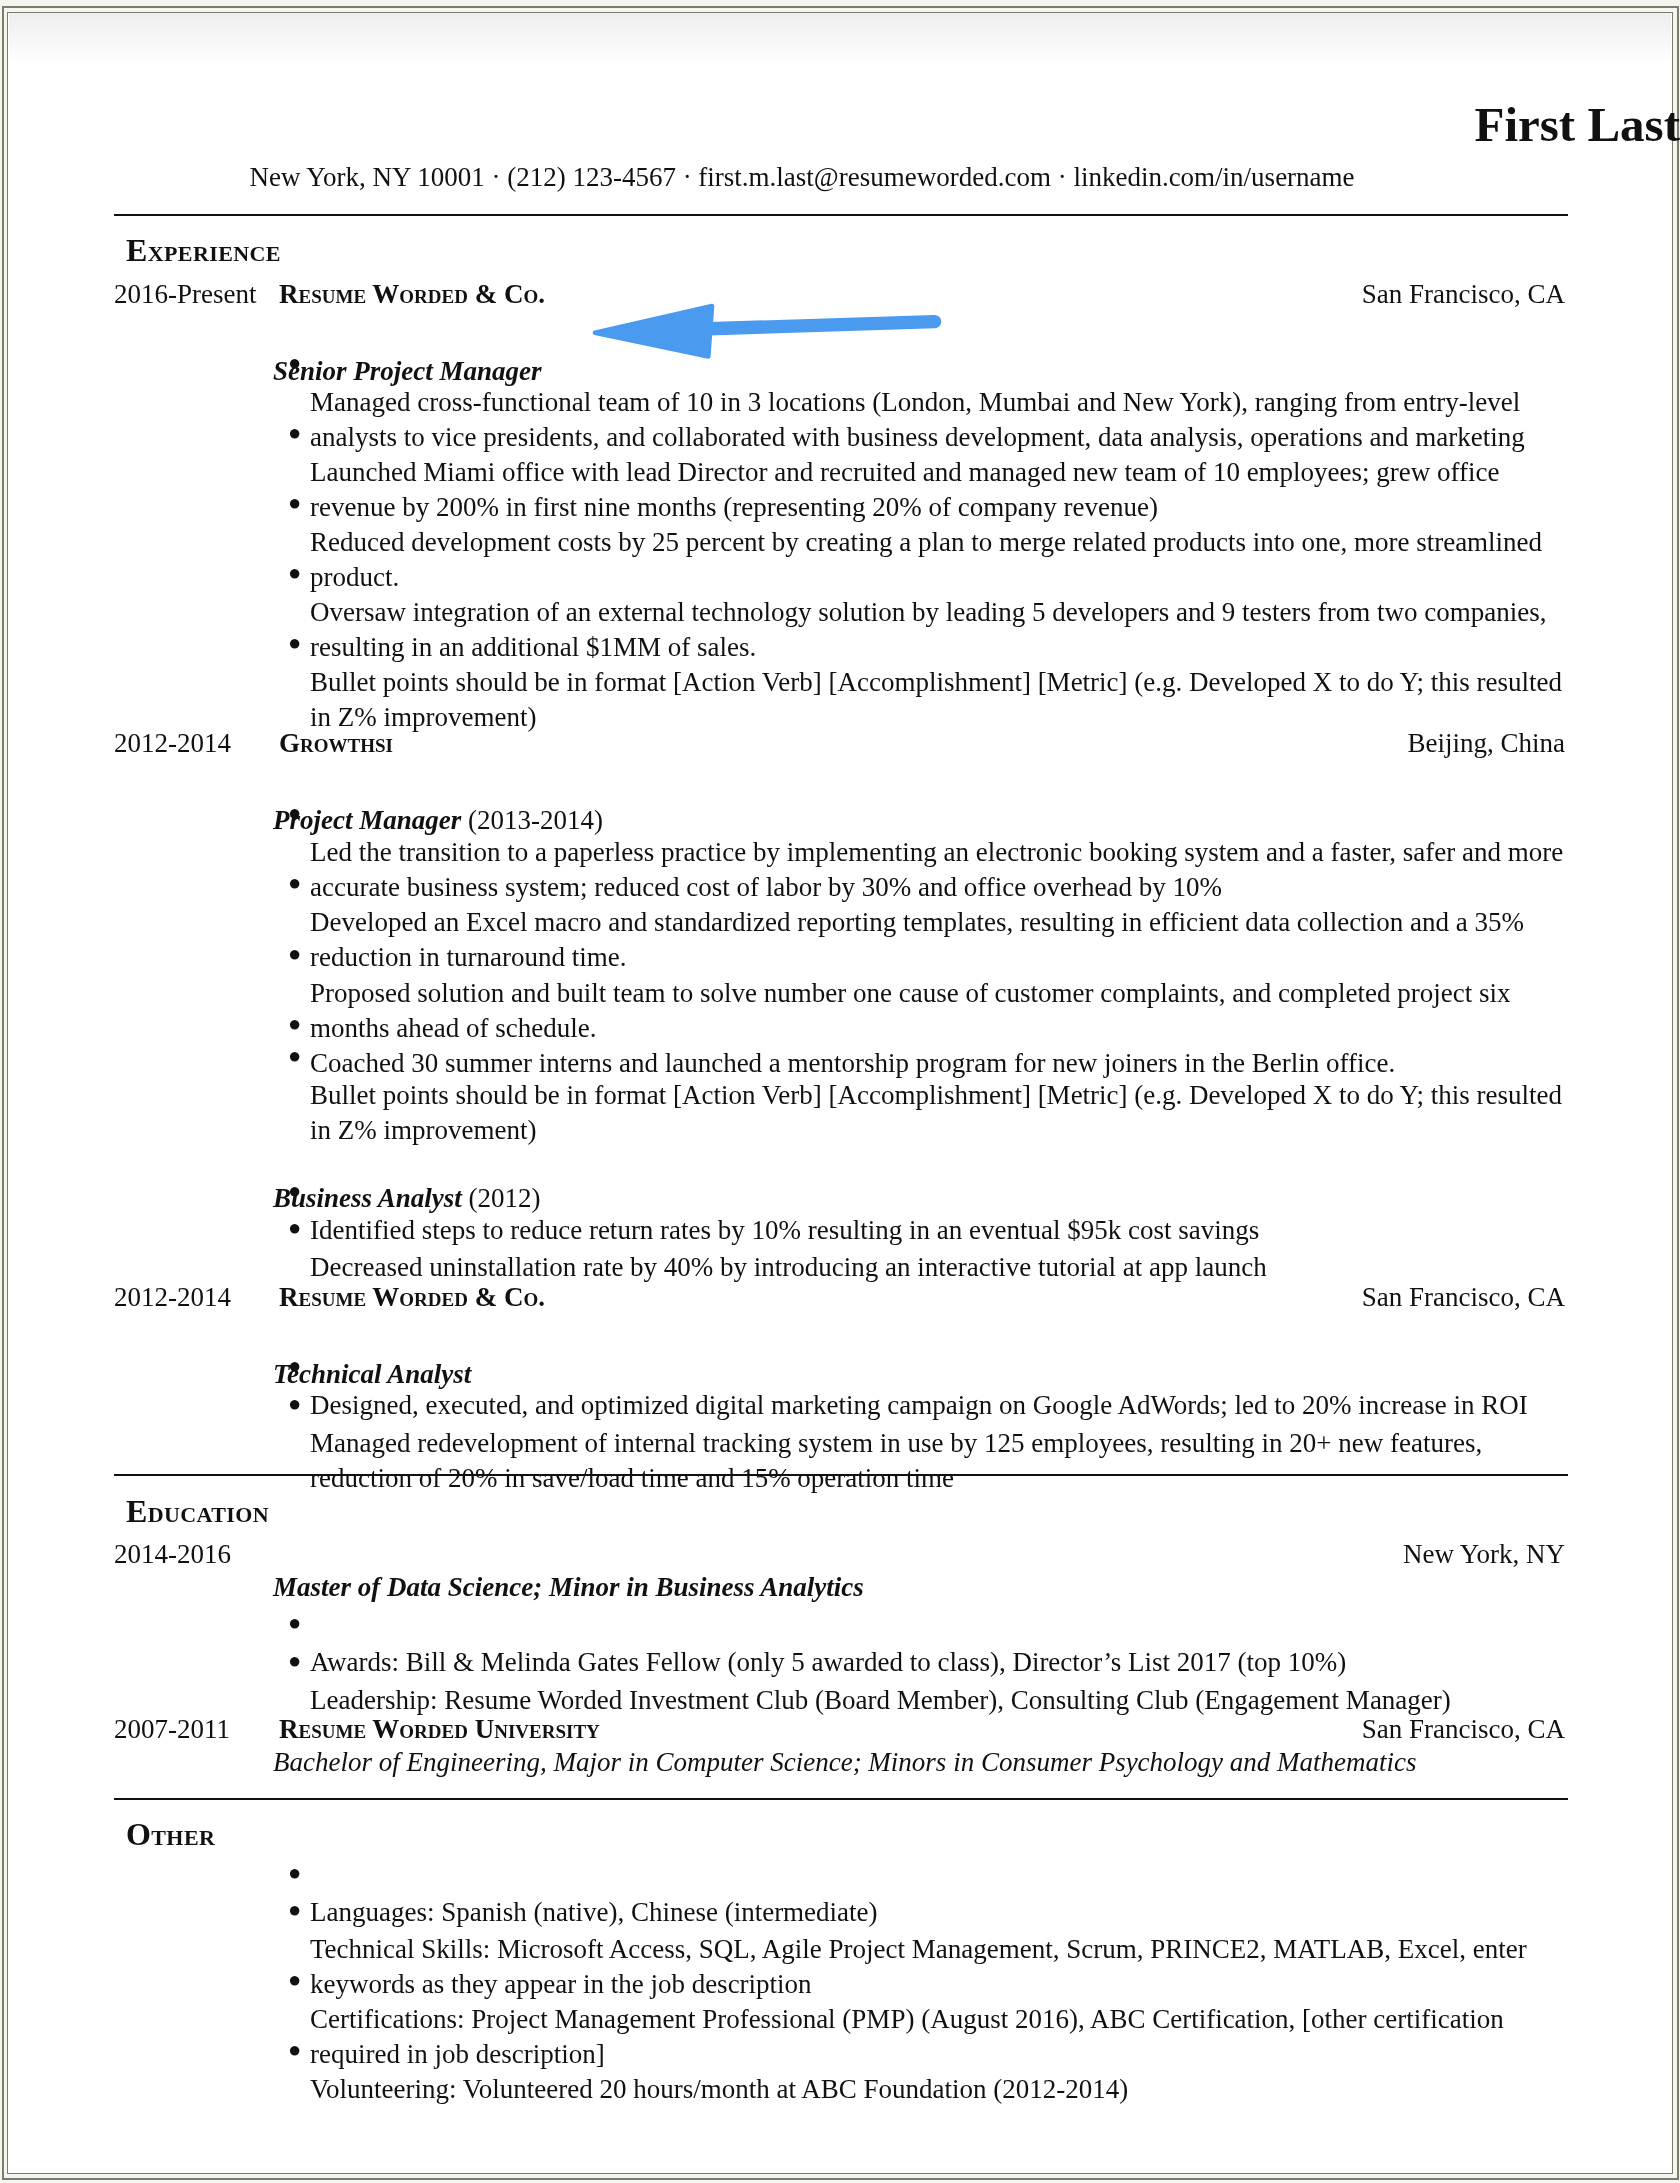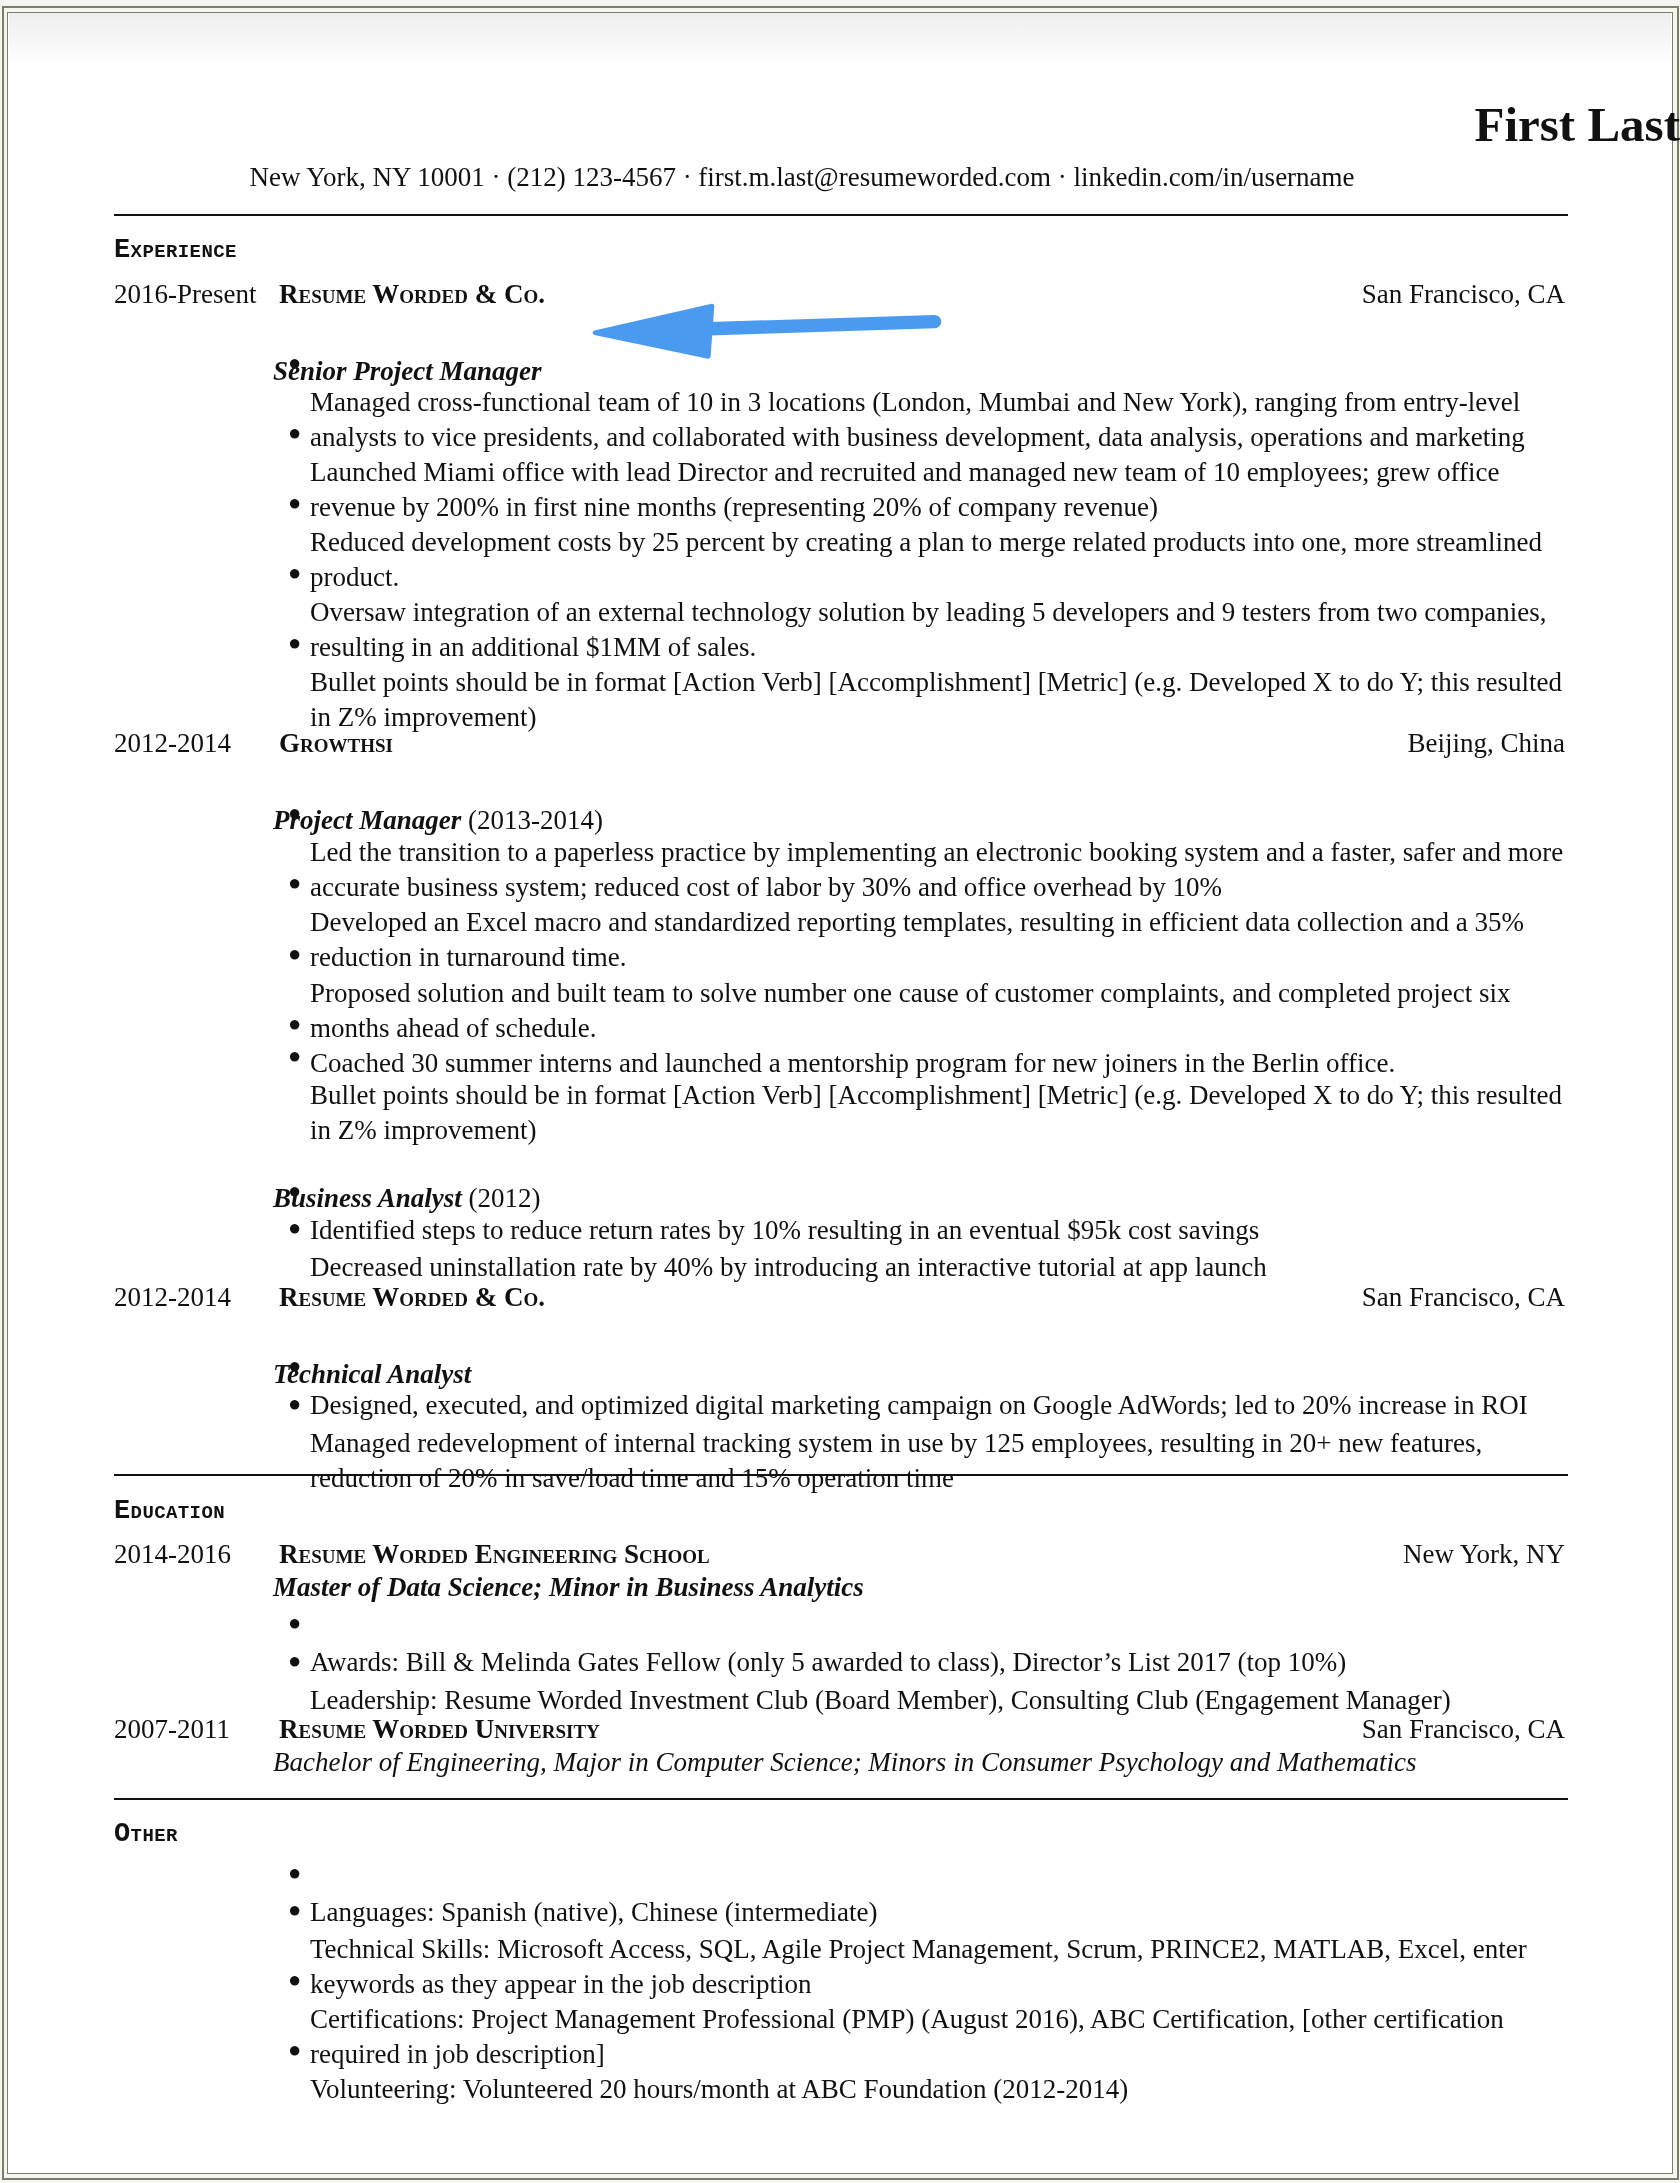--- a/index.html
+++ b/index.html
@@ -28,22 +28,22 @@
     font-size: 49px; font-weight: bold; line-height: 59px;
   }
   .contact {
     left: 0; width: 1516px; top: 159px; text-align: center;
     font-size: 27px; line-height: 36px; padding-left: 44px;
   }
   .rule {
     position: absolute; left: 114px; width: 1454px; height: 2.2px; background: #111;
   }
   .section-title {
-    left: 114px; font-size: 27px; line-height: 33px;
-    font-variant: small-caps; font-weight: bold; letter-spacing: 0.4px; font-family: Liberation Mono, monospace;
+    left: 126px; font-size: 32px; line-height: 33px;
+    font-variant: small-caps; font-weight: bold; letter-spacing: 0.4px;
   }
   .row { position: absolute; left: 114px; width: 1451px; height: 35px; font-size: 27px; line-height: 35px; }
   .row .date { position: absolute; left: 0; top: 0; }
   .row .org { position: absolute; left: 165px; top: 0; font-variant: small-caps; font-weight: bold; }
   .row .loc { position: absolute; right: 0; top: 0; }
   .role { left: 273px; font-size: 27px; line-height: 35px; margin-top: 44px; }
   .role .title { font-style: italic; font-weight: bold; }
   .degree { left: 273px; font-size: 27px; line-height: 35px; font-style: italic; }
   .bullet { position: absolute; left: 288px; width: 1279px; font-size: 27px; line-height: 35px; }
   .bullet .dot { position: absolute; left: 0; top: 0; font-size: 22px; }
@@ -155,21 +155,20 @@
     <span class="dot">●</span>
     <span class="txt">Managed redevelopment of internal tracking system in use by 125 employees, resulting in 20+ new features, reduction of 20% in save/load time and 15% operation time</span>
   </div>
 
 <div class="rule" style="top:1474px"></div>
 
 <div class="abs section-title" style="top:1495px">Education</div>
 
 <div class="row" style="top:1537px">
   <span class="date">2014-2016</span>
-  <span class="org">Resume Worded Engineering School</span>
   <span class="loc">New York, NY</span>
 </div>
 <div class="abs degree" style="top:1570px; font-weight:bold;">Master of Data Science; Minor in Business Analytics</div>
 <div class="bullet" style="top:1605px">
     <span class="dot">●</span>
     <span class="txt">Awards: Bill &amp; Melinda Gates Fellow (only 5 awarded to class), Director’s List 2017 (top 10%)</span>
   </div>
 <div class="bullet" style="top:1643px">
     <span class="dot">●</span>
     <span class="txt">Leadership: Resume Worded Investment Club (Board Member), Consulting Club (Engagement Manager)</span>

